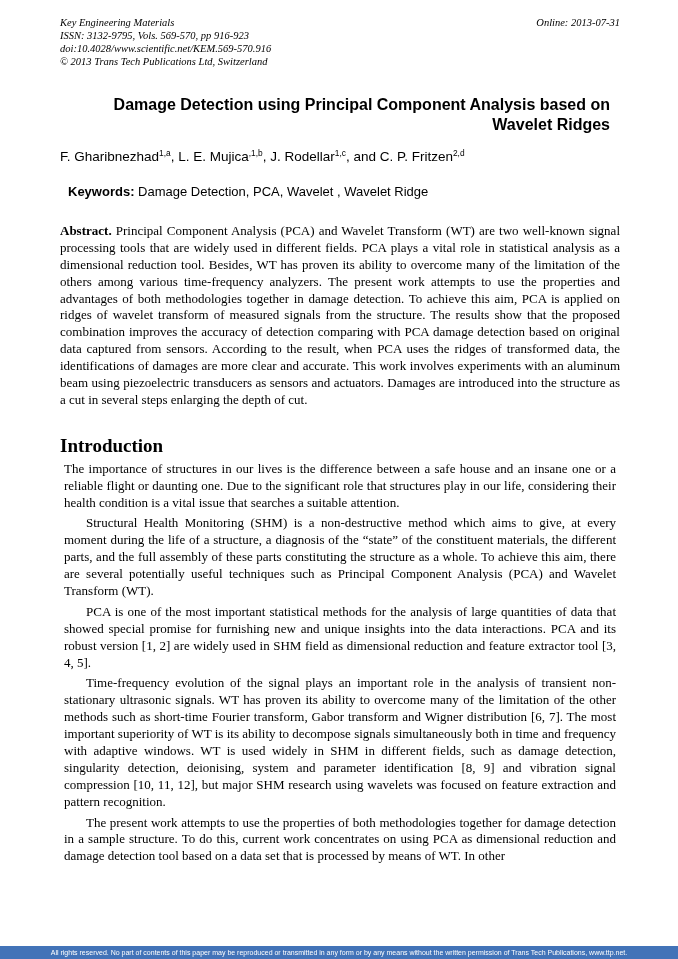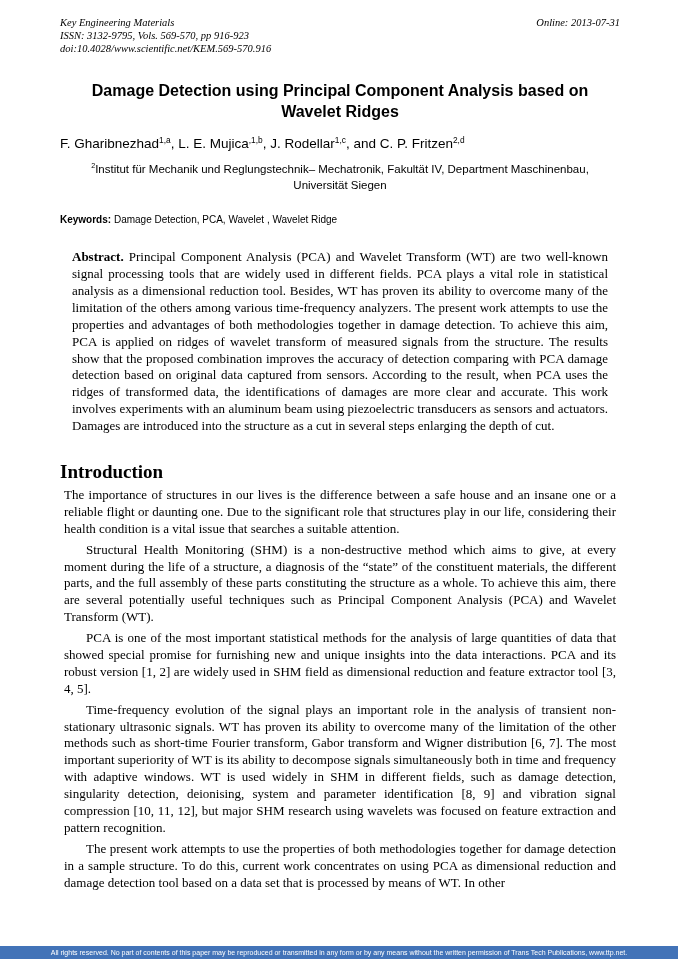--- a/index.html
+++ b/index.html
@@ -25,21 +25,21 @@
     line-height: 1.25;
     gap: 44px;
   }
   .header-left div { white-space: nowrap; }
   .header-right { white-space: nowrap; }
 
   .title {
     font-family: "Liberation Sans", sans-serif;
     font-size: 16px;
     font-weight: bold;
-    text-align: center;
+    text-align: right;
     line-height: 1.28;
     max-width: 540px;
     margin: 26px auto 0;
   }
   .authors {
     font-family: "Liberation Sans", sans-serif;
     font-size: 13.5px;
     text-align: left;
     margin-top: 12px;
   }
@@ -56,30 +56,30 @@
   .emails {
     font-family: "Liberation Sans", sans-serif;
     font-size: 11.5px;
     text-align: center;
     margin-top: 13px;
   }
   .emails sup { font-size: 0.62em; }
 
   .keywords {
     font-family: "Liberation Sans", sans-serif;
-    font-size: 10px;
-    margin: 20px 0 0;
+    font-size: 13px;
+    margin: 20px 8px 0;
   }
   .keywords b { font-weight: bold; }
 
   .abstract {
     font-size: 13px;
     line-height: 1.3;
     text-align: justify;
-    margin: 24px 12px 0;
+    margin: 24px 0 0;
   }
   .abstract b { font-weight: bold; }
 
   .section-heading {
     font-size: 19px;
     font-weight: bold;
     margin: 26px 0 2px;
   }
   .body-para {
     font-size: 13px;
@@ -109,32 +109,32 @@
 <body>
 
 <div class="page">
   <div class="content">
 
     <header class="page-header">
       <div class="header-left">
         <div>Key Engineering Materials</div>
         <div>ISSN: 3132-9795, Vols. 569-570, pp 916-923</div>
         <div>doi:10.4028/www.scientific.net/KEM.569-570.916</div>
+        <div>© 2013 Trans Tech Publications Ltd, Switzerland</div>
       </div>
       <div class="header-right">Online: 2013-07-31</div>
     </header>
 
     <h1 class="title">Damage Detection using Principal Component Analysis based on Wavelet Ridges</h1>
 
     <div class="authors">
       <span><span></span><span>F. Gharibnezhad</span><sup>1,a</sup></span><span><span>, </span><span>L. E. Mujica</span><sup>,1,b</sup></span><span><span>, </span><span>J. Rodellar</span><sup>1,c</sup></span><span><span>, and </span><span>C. P. Fritzen</span><sup>2,d</sup></span>
     </div>
 
 
-    <div class="affil"><sup>2</sup><span>Institut für Mechanik und Reglungstechnik– Mechatronik, Fakultät IV, Department Maschinenbau, Universität Siegen</span></div>
 
 
     <p class="keywords"><b>Keywords:</b><span> Damage Detection, PCA, Wavelet , Wavelet Ridge</span></p>
 
     <p class="abstract"><b>Abstract.</b><span> Principal Component Analysis (PCA) and Wavelet Transform (WT) are two well-known signal processing tools that are widely used in different fields. PCA plays a vital role in statistical analysis as a dimensional reduction tool. Besides, WT has proven its ability to overcome many of the limitation of the others among various time-frequency analyzers. The present work attempts to use the properties and advantages of both methodologies together in damage detection. To achieve this aim, PCA is applied on ridges of wavelet transform of measured signals from the structure. The results show that the proposed combination improves the accuracy of detection comparing with PCA damage detection based on original data captured from sensors. According to the result, when PCA uses the ridges of transformed data, the identifications of damages are more clear and accurate. This work involves experiments with an aluminum beam using piezoelectric transducers as sensors and actuators. Damages are introduced into the structure as a cut in several steps enlarging the depth of cut.</span></p>
 
     <h2 class="section-heading">Introduction</h2>
 
     <p class="body-para">The importance of structures in our lives is the difference between a safe house and an insane one or a reliable flight or daunting one. Due to the significant role that structures play in our life, considering their health condition is a vital issue that searches a suitable attention.</p>
     <p class="body-para indent">Structural Health Monitoring (SHM) is a non-destructive method which aims to give, at every moment during the life of a structure, a diagnosis of the “state” of the constituent materials, the different parts, and the full assembly of these parts constituting the structure as a whole. To achieve this aim, there are several potentially useful techniques such as Principal Component Analysis (PCA) and Wavelet Transform (WT).</p>

